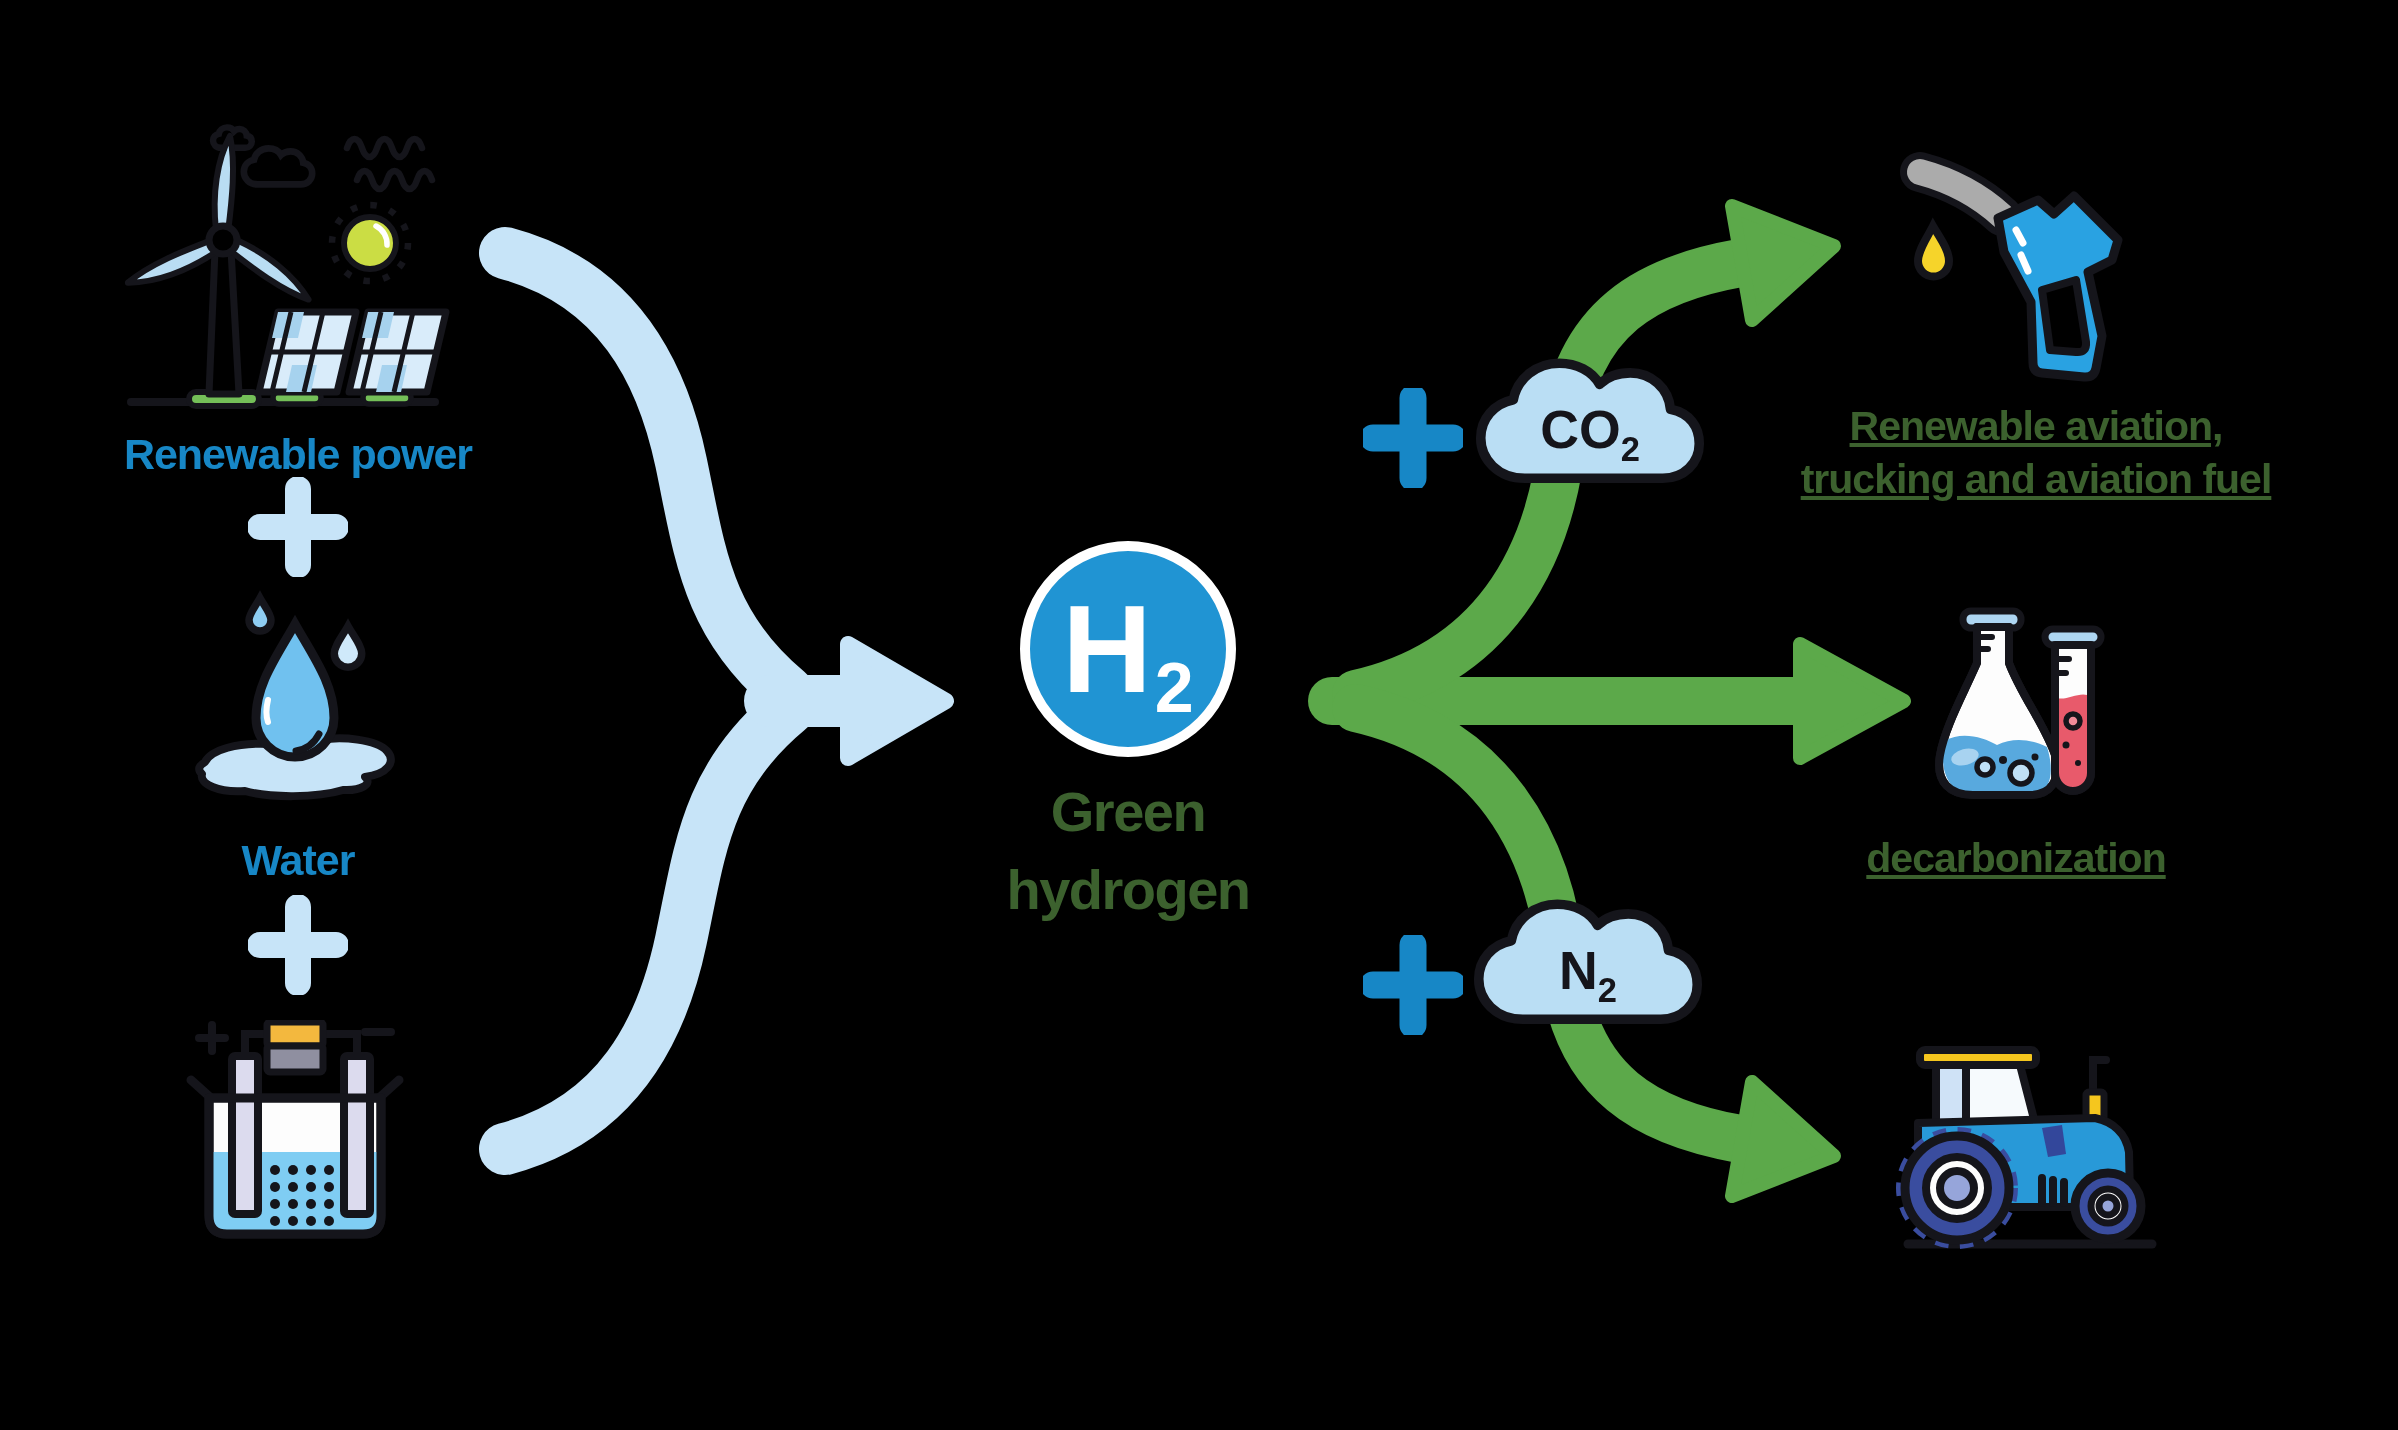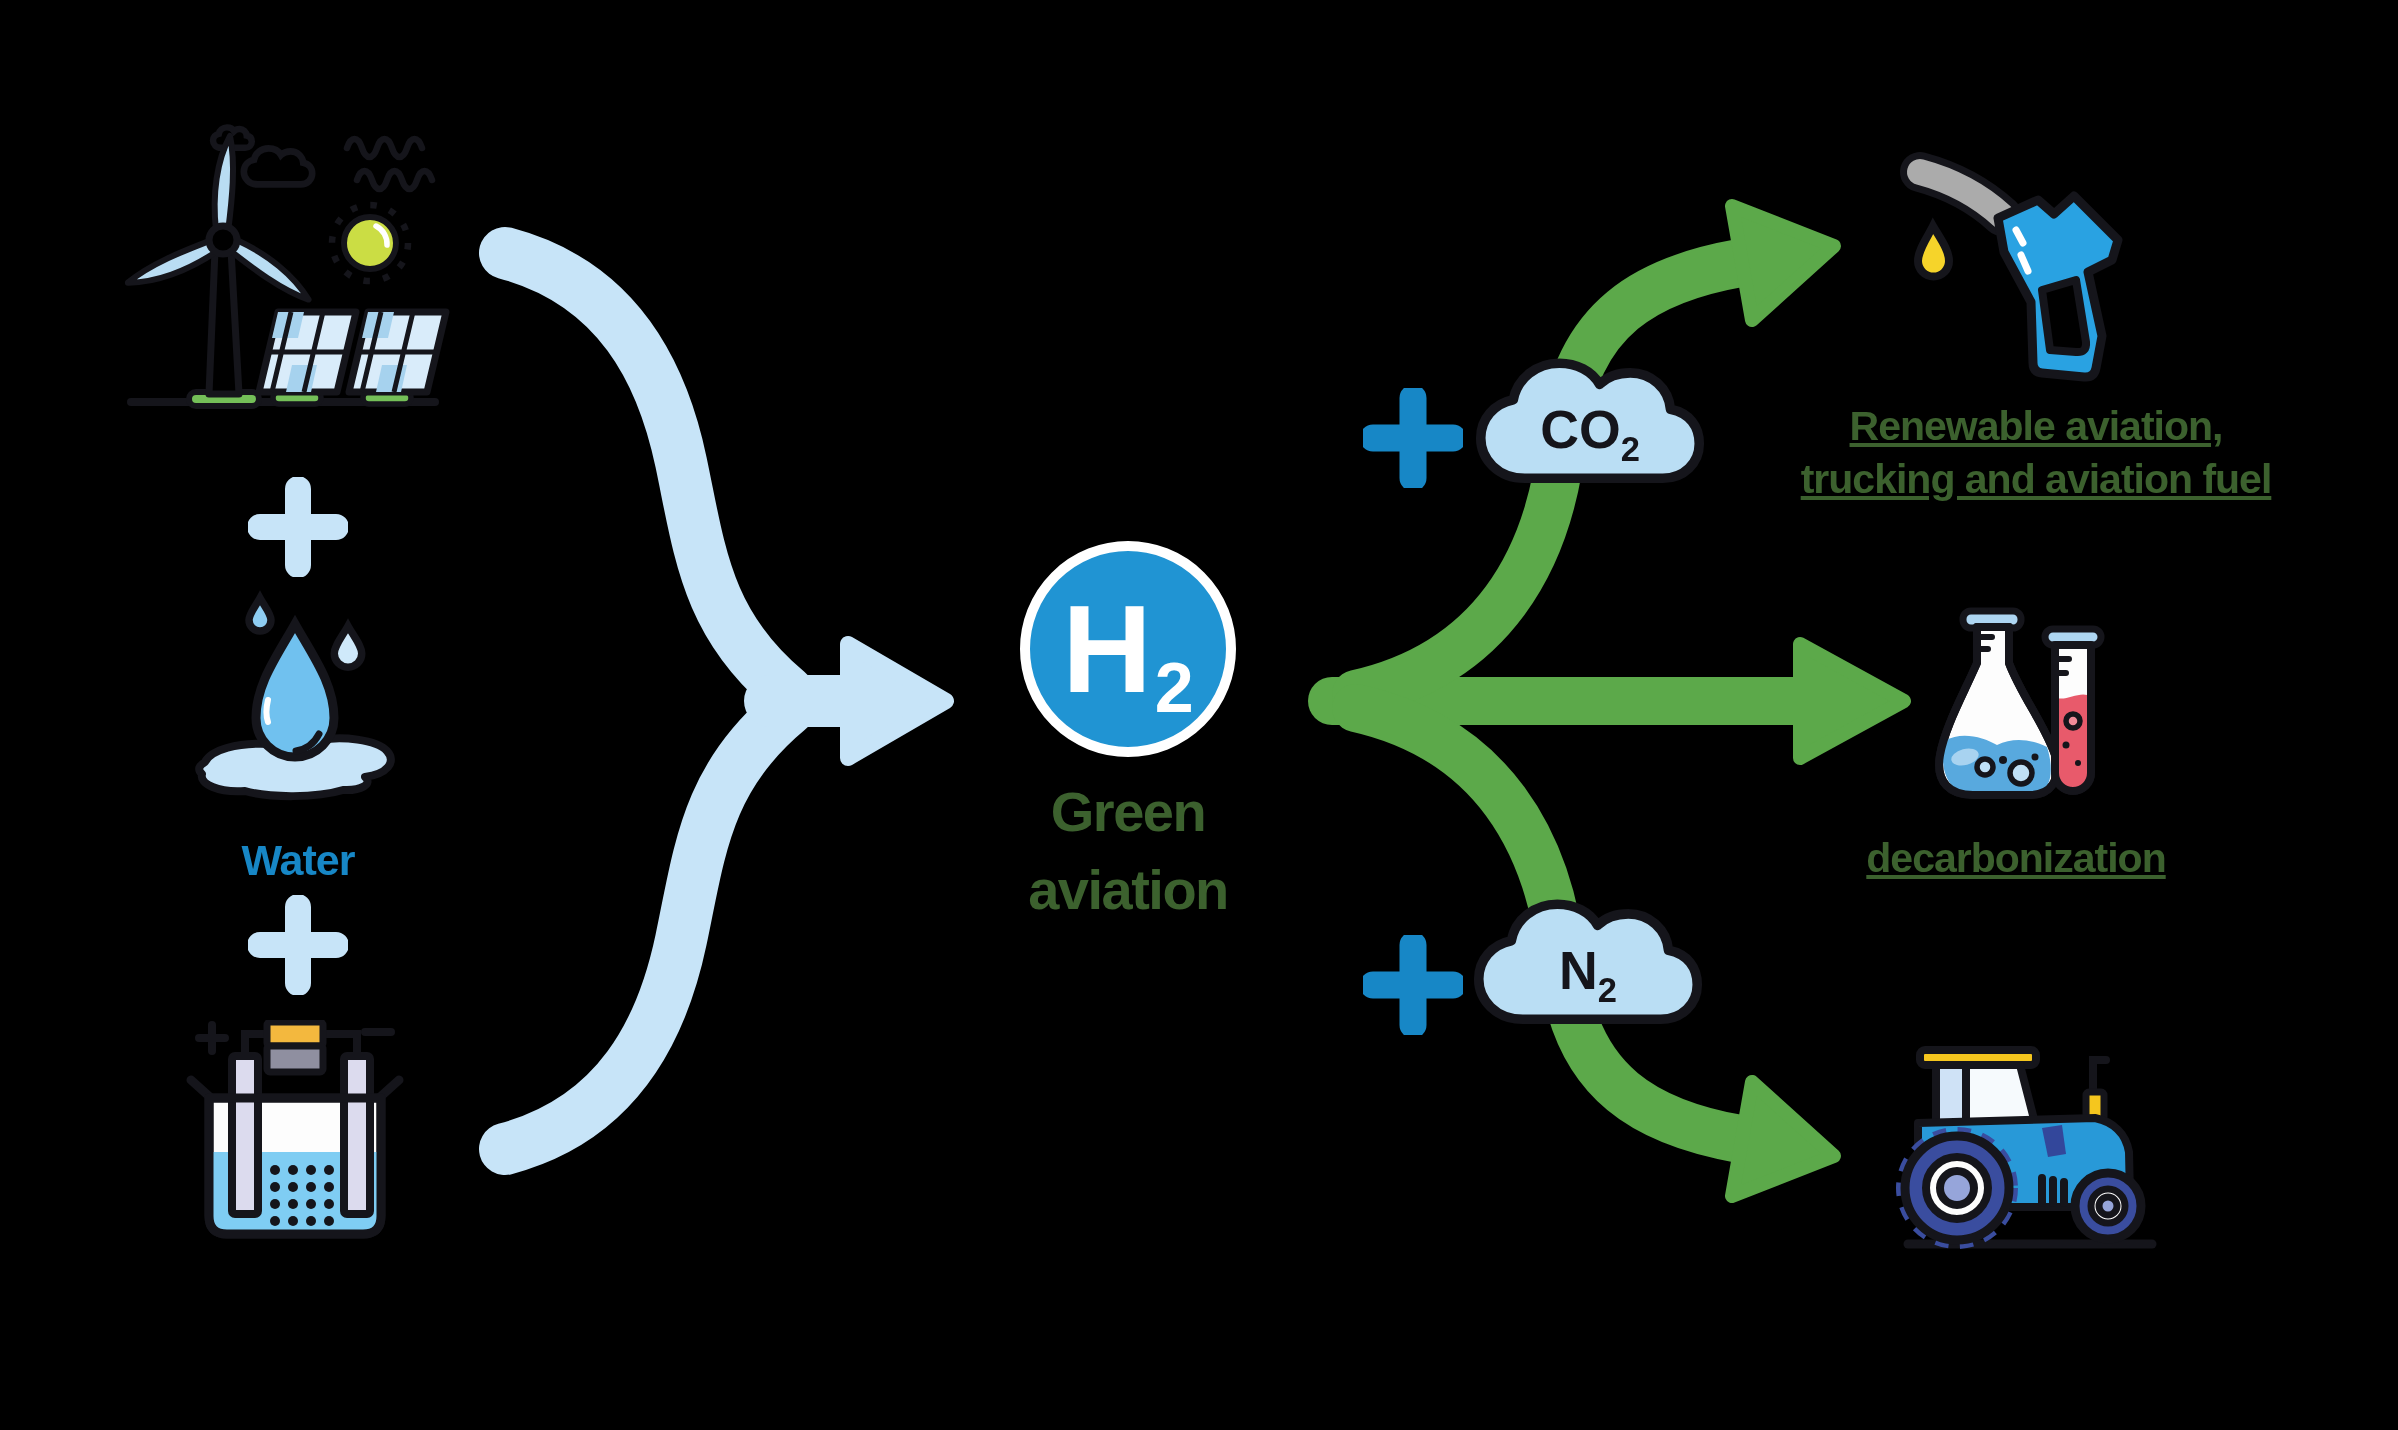--- a/index.html
+++ b/index.html
@@ -82,20 +82,21 @@
     </g>
     <g transform="translate(234,240)">
       <rect x="14" y="82" width="48" height="12" rx="6" fill="#74bf58" stroke="#15151b" stroke-width="5.5"></rect>
       <path d="M0,82 L19,2 L97,2 L78,82 Z" fill="#d9ecfa" stroke="#15151b" stroke-width="7" stroke-linejoin="round"></path>
       <path d="M19,2 L45,2 L39,28 L13,28 Z" fill="#a6d2ee"></path>
       <path d="M33,55 L58,55 L52,82 L27,82 Z" fill="#a6d2ee"></path>
       <path d="M32,2 L13,82 M64,2 L45,82 M9,42 H88" fill="none" stroke="#15151b" stroke-width="5"></path>
     </g>
   </svg>
 
+  <div class="label label-blue" style="left:98px;top:430px;width:400px">Renewable power</div>
 
   <svg class="abs" style="left:248px;top:477px" width="100" height="100" viewBox="0 0 100 100">
     <path d="M12,50 H88 M50,12 V88" stroke="#c7e4f8" stroke-width="26" stroke-linecap="round" fill="none"></path>
   </svg>
 
   <svg class="abs" style="left:185px;top:588px" width="225" height="225" viewBox="0 0 225 225">
     <path d="M20,174 C26,162 52,154 86,156 C94,149 114,147 128,153 C158,147 192,152 202,163 C212,174 202,186 180,189 C188,196 176,203 158,202 C132,210 84,210 60,203 C34,205 14,196 17,186 C12,181 14,178 20,174 Z" fill="#c7e4f8" stroke="#15151b" stroke-width="8" stroke-linejoin="round"></path>
     <g transform="translate(75,10)">
       <path d="M0,0 C-5,9 -11,16 -11,22 a11,11 0 0 0 22,0 C11,16 5,9 0,0 Z" fill="#8ecdf2" stroke="#15151b" stroke-width="7.5"></path>
     </g>
@@ -147,21 +148,21 @@
     <path d="M34,78 H206 V196 q0,18 -18,18 H52 q-18,0 -18,-18 Z" fill="none" stroke="#15151b" stroke-width="9" stroke-linejoin="round"></path>
   </svg>
 
 
   <div class="h2-badge">
     <span class="h2-main">H</span>
     <span class="h2-sub">2</span>
   </div>
   <div class="label label-hydro" style="left:928px;top:773px;width:400px">
     <div>Green</div>
-    <div>aviation</div>
+    <div>hydrogen</div>
   </div>
 
   <svg class="abs" style="left:1363px;top:388px" width="100" height="100" viewBox="0 0 100 100">
     <path d="M10,50 H90 M50,10 V90" stroke="#1787c6" stroke-width="27" stroke-linecap="round" fill="none"></path>
   </svg>
   <svg class="abs" style="left:1475px;top:355px" width="230" height="145" viewBox="0 0 240 150">
     <path d="M52,128 C24,128 6,108 6,86 C6,66 20,50 40,46 C44,24 64,8 88,8 C106,8 122,16 130,30 C138,22 150,18 162,18 C184,18 202,34 204,56 C224,60 234,74 234,92 C234,112 218,128 196,128 Z" fill="#badef4" stroke="#15151b" stroke-width="10" stroke-linejoin="round"></path>
     <text x="120" y="96" text-anchor="middle" font-size="56" font-weight="bold" fill="#15151b">
       <tspan>CO</tspan><tspan dy="14" font-size="36">2</tspan>
     </text>

